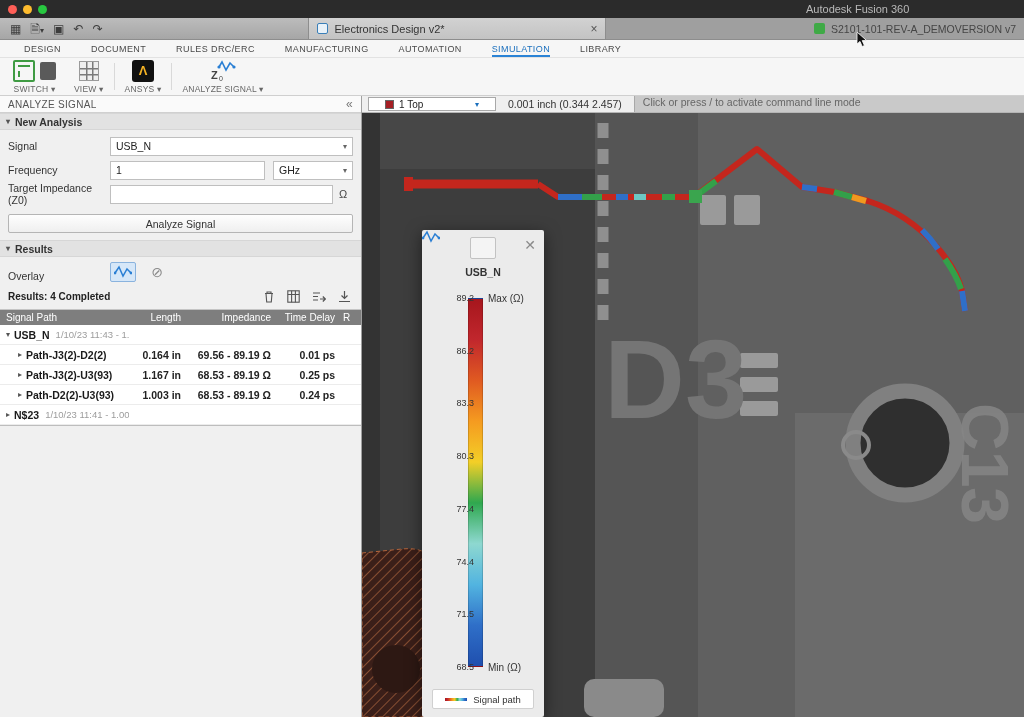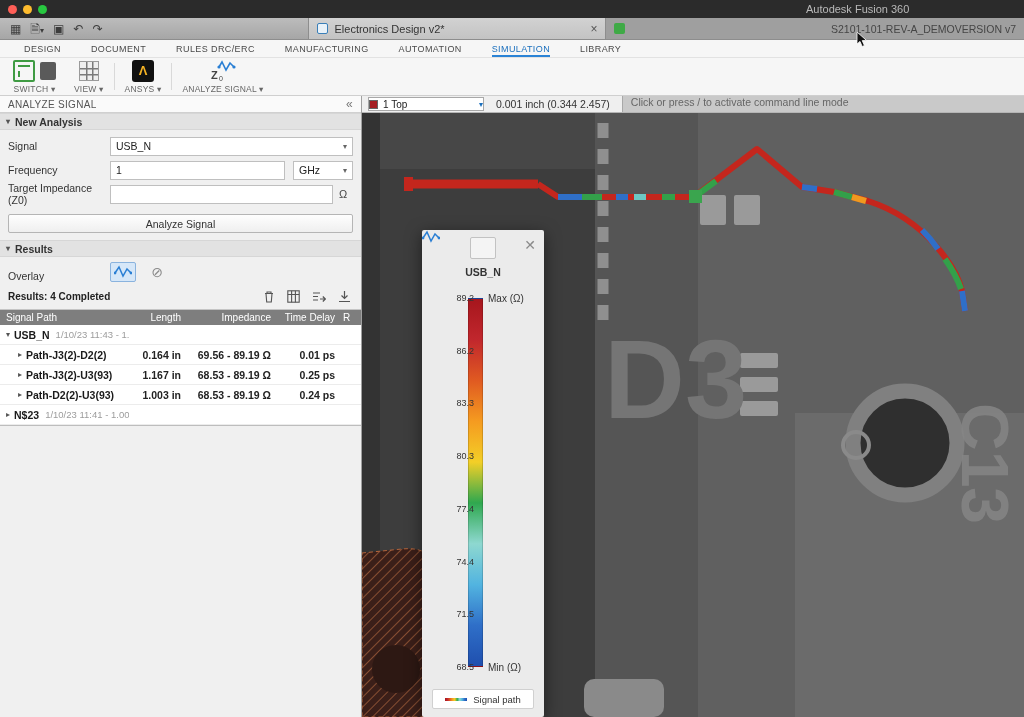--- a/index.html
+++ b/index.html
@@ -13,21 +13,21 @@
   .light.red{background:#ff5f57;} .light.yellow{background:#febc2e;} .light.green{background:#28c840;}
   .win-title{position:absolute;left:806px;top:0;line-height:18px;font-size:11px;color:#b9b9b9;}
 
   
   .tabbar{height:22px;background:linear-gradient(#bcbcbc,#a6a6a6);display:flex;align-items:stretch;border-bottom:1px solid #8d8d8d;}
   .qat{display:flex;align-items:center;gap:9px;padding:0 10px;color:#3c3c3c;font-size:12px;}
   .qat span{line-height:1;}
   .tab-spacer{width:196px;}
   .doc-tab{display:flex;align-items:center;padding:0 8px;font-size:11px;color:#333;}
   .doc-tab.active{width:298px;background:linear-gradient(#d2d2d2,#c3c3c3);border-left:1px solid #8d8d8d;border-right:1px solid #8d8d8d;}
-  .doc-tab.inactive{flex:1;background:#9f9f9f;color:#454545;justify-content:space-between;font-size:10.5px;}
+  .doc-tab.inactive{flex:1;background:#9f9f9f;color:#454545;justify-content:flex-end;font-size:10.5px;}
   .tab-icon{width:11px;height:11px;border-radius:2px;margin-right:6px;flex:none;}
   .tab-icon.blue{border:1.5px solid #3a7fb8;background:#e8f1f8;}
   .tab-icon.greenc{background:#3faa46;}
   .tab-label{white-space:nowrap;overflow:hidden;text-overflow:ellipsis;}
   .tab-close{margin-left:auto;color:#555;font-size:12px;padding-left:8px;}
 
   
   .ribbontabs{height:18px;background:#f6f6f6;display:flex;align-items:stretch;padding-left:24px;gap:30px;border-bottom:1px solid #e2e2e2;}
   .rtab{font-size:9px;letter-spacing:.4px;color:#4a4a4a;line-height:18px;white-space:nowrap;}
   .rtab.active{color:#1a6fbd;border-bottom:2px solid #2a83d6;}
@@ -59,21 +59,21 @@
   .panel-header{height:17px;background:#fafafa;border-bottom:1px solid #d0d0d0;display:flex;align-items:center;padding:0 8px;font-size:10px;color:#555;letter-spacing:.3px;}
   .panel-collapse{margin-left:auto;color:#777;font-size:12px;}
   .section-header{height:17px;background:#e2e2e2;border-top:1px solid #d6d6d6;border-bottom:1px solid #d6d6d6;display:flex;align-items:center;padding:0 6px;font-weight:bold;font-size:10.5px;color:#333;}
   .tri{font-size:8px;color:#555;margin-right:5px;}
   .form{padding:6px 8px 2px;}
   .form-row{display:flex;align-items:center;height:20px;margin-bottom:4px;}
   .form-label{width:102px;font-size:10.5px;color:#333;flex:none;}
   .ctl{border:1px solid #bfbfbf;background:#fff;height:19px;display:flex;align-items:center;padding:0 5px;font-size:10.5px;color:#222;}
   .ctl.grow{flex:1;}
   .ctl .arrow{margin-left:auto;font-size:8px;color:#666;}
-  .unit-select{width:60px;margin-left:8px;}
+  .unit-select{width:80px;margin-left:8px;}
   .unit-text{width:14px;margin-left:6px;color:#444;font-size:11px;text-align:left;}
   .analyze-btn{margin:4px 8px 7px;height:19px;background:linear-gradient(#fefefe,#efefef);border:1px solid #b5b5b5;border-radius:2px;font-size:10.5px;color:#333;display:flex;align-items:center;justify-content:center;}
   .overlay-row{display:flex;align-items:flex-end;padding:5px 8px 4px;}
   .icon-btn{width:26px;height:20px;display:flex;align-items:center;justify-content:center;border:1px solid transparent;border-radius:2px;margin-right:8px;}
   .icon-btn.active{background:#d6e7f8;border-color:#8ab3de;}
   .nosign{font-size:14px;color:#8a8a8a;line-height:1;}
   .results-count-row{display:flex;align-items:center;padding:4px 10px 4px 8px;}
   .results-count{font-weight:bold;font-size:10px;color:#222;}
   .ra-icons{margin-left:auto;display:flex;gap:12px;align-items:center;}
 
@@ -89,21 +89,21 @@
   .t-head .c3,.t-head .c4{text-align:right;}
   .row-arrow{font-size:8px;color:#555;margin-right:4px;flex:none;}
   .child .c1{padding-left:18px;}
   .sig-name{font-weight:bold;color:#1a1a1a;margin-right:6px;}
   .timestamp{color:#9c9c9c;font-size:9.5px;white-space:nowrap;}
   .val{font-weight:bold;color:#222;}
 
   
   .canvas{flex:1;display:flex;flex-direction:column;position:relative;min-width:0;}
   .canvas-topbar{height:17px;background:#efefef;display:flex;align-items:stretch;border-bottom:1px solid #b5b5b5;}
-  .layer-select{margin:1px 0 1px 6px;width:116px;background:#fff;border:1px solid #a8a8a8;display:flex;align-items:center;padding:0 0;gap:5px;}
+  .layer-select{margin:1px 0 1px 6px;width:128px;background:#fff;border:1px solid #a8a8a8;display:flex;align-items:center;padding:0 16px;gap:5px;}
   .layer-swatch{width:9px;height:9px;flex:none;border:1px solid #666;}
   .layer-label{font-size:10px;color:#222;}
   .layer-arrow{margin-left:auto;font-size:8px;color:#1a6fbd;}
   .coords{display:flex;align-items:center;padding:0 12px;font-size:10.5px;color:#333;white-space:nowrap;}
   .cmdline{flex:1;background:#c9c9c9;border-left:1px solid #a8a8a8;display:flex;padding:0 8px;font-size:10.5px;color:#666;white-space:nowrap;overflow:hidden;}
   .pcb-area{flex:1;position:relative;overflow:hidden;background:#3d3d3d;}
   .pcb-area svg{position:absolute;inset:0;display:block;}
 
   
   .legend-panel{position:absolute;left:60px;top:117px;width:122px;height:487px;background:#ebebeb;border-radius:2px;box-shadow:0 4px 16px rgba(0,0,0,.5);z-index:5;}

